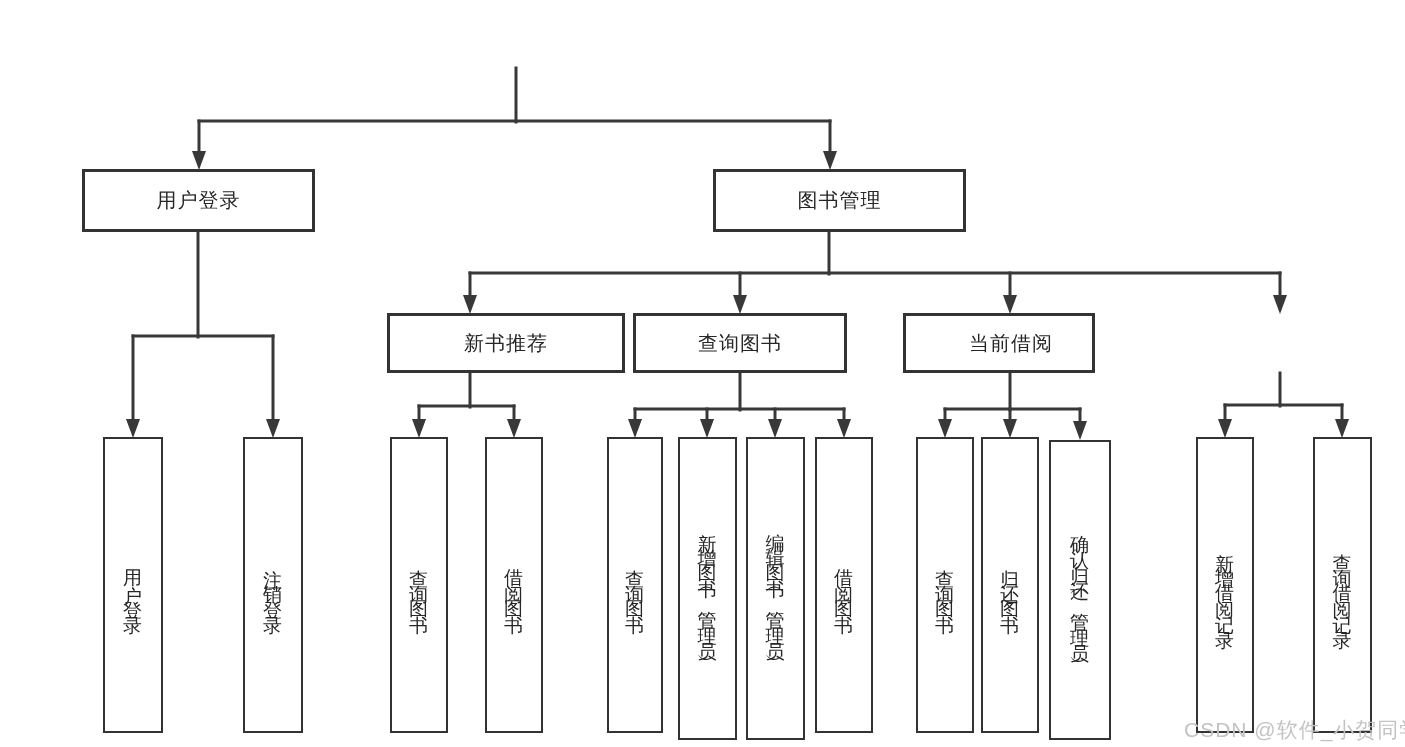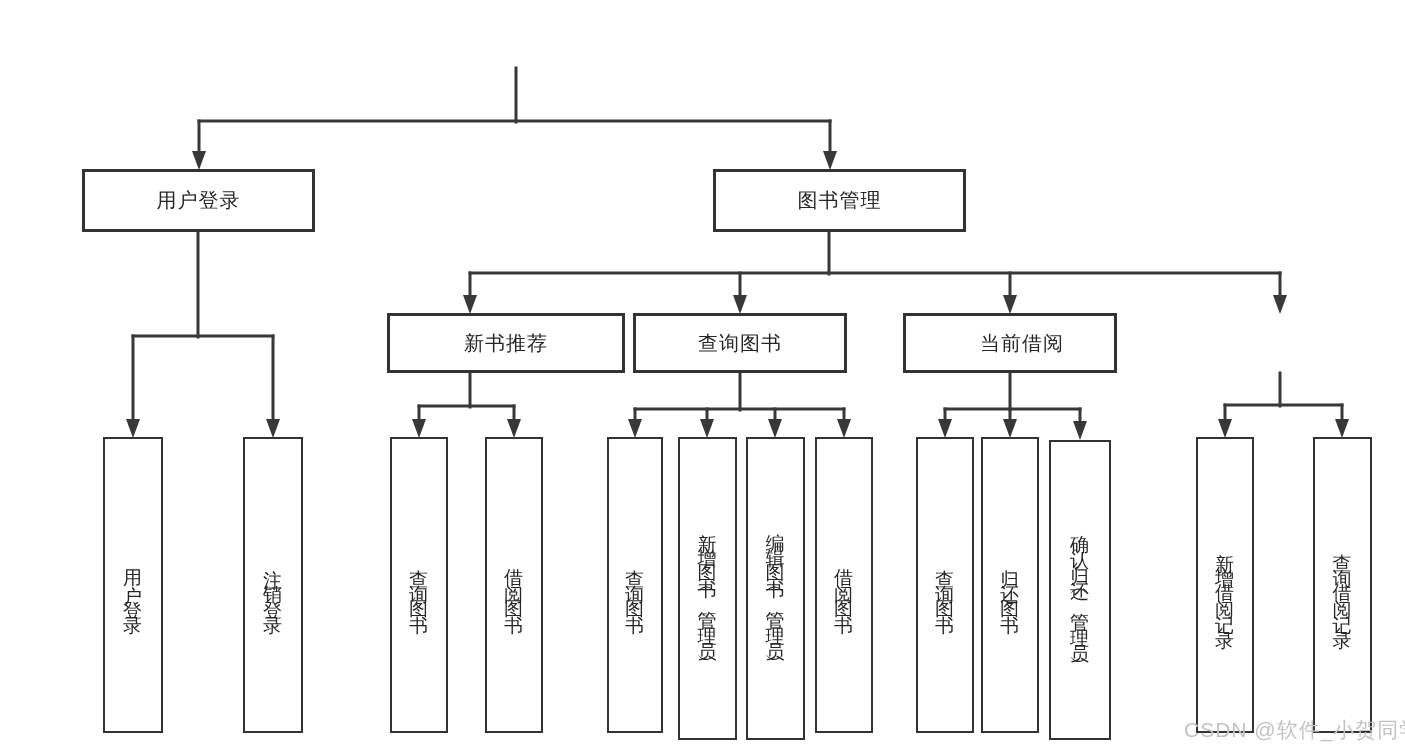--- a/index.html
+++ b/index.html
@@ -18,21 +18,21 @@
     border-width:2px;top:437px;height:296px;
     writing-mode:vertical-lr;text-orientation:mixed;
     font-size:19px;letter-spacing:0.82em;line-height:1;
   }
   
   .n-root{left:10px;top:12px;width:1010px;height:56px;box-shadow:inset 0 0 0 1px #9a9a9a;}
   .n-login{left:82px;top:169px;width:233px;height:63px;}
   .n-mgmt{left:713px;top:169px;width:253px;height:63px;}
   .n-recommend{left:363px;top:313px;width:238px;height:60px;margin-left:24px;}
   .n-borrow{left:633px;top:313px;width:214px;height:60px;}
-  .n-current{left:903px;top:313px;width:214px;height:60px;padding-left:24px;}
+  .n-current{left:903px;top:313px;width:192px;height:60px;padding-left:24px;}
   .n-records{left:1172px;top:313px;width:216px;height:60px;}
   
   .n-login-user{left:103px;width:60px;}
   .n-login-out{left:243px;width:60px;}
   .n-rec-query{left:390px;width:58px;}
   .n-rec-borrow{left:485px;width:58px;}
   .n-bor-query{left:607px;width:56px;}
   .n-bor-add{left:678px;width:59px;height:303px;}
   .n-bor-edit{left:746px;width:59px;height:303px;}
   .n-bor-lend{left:815px;width:58px;}

